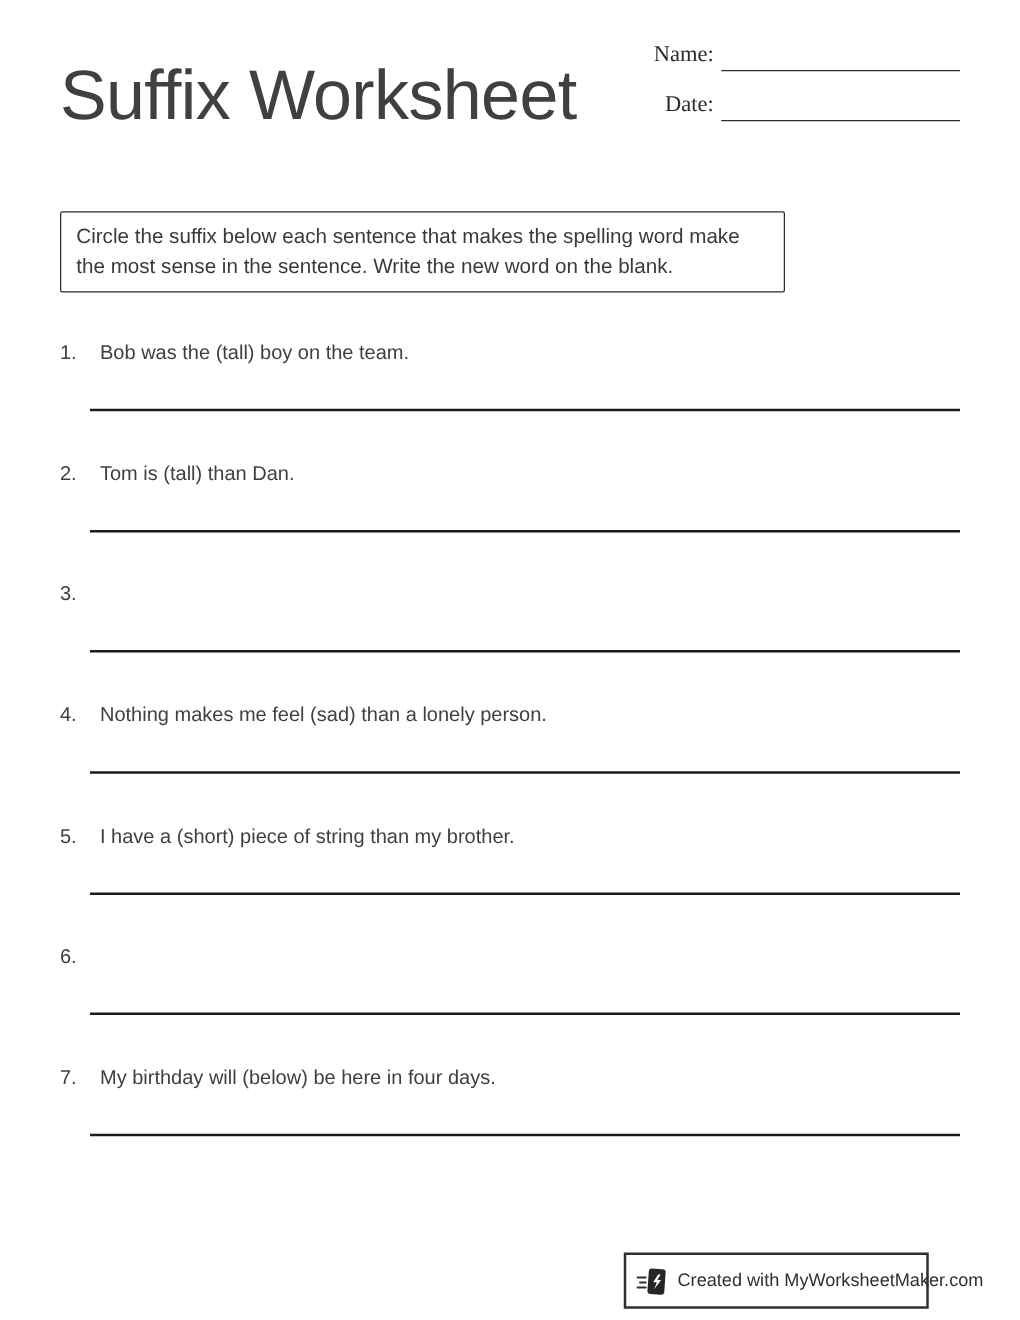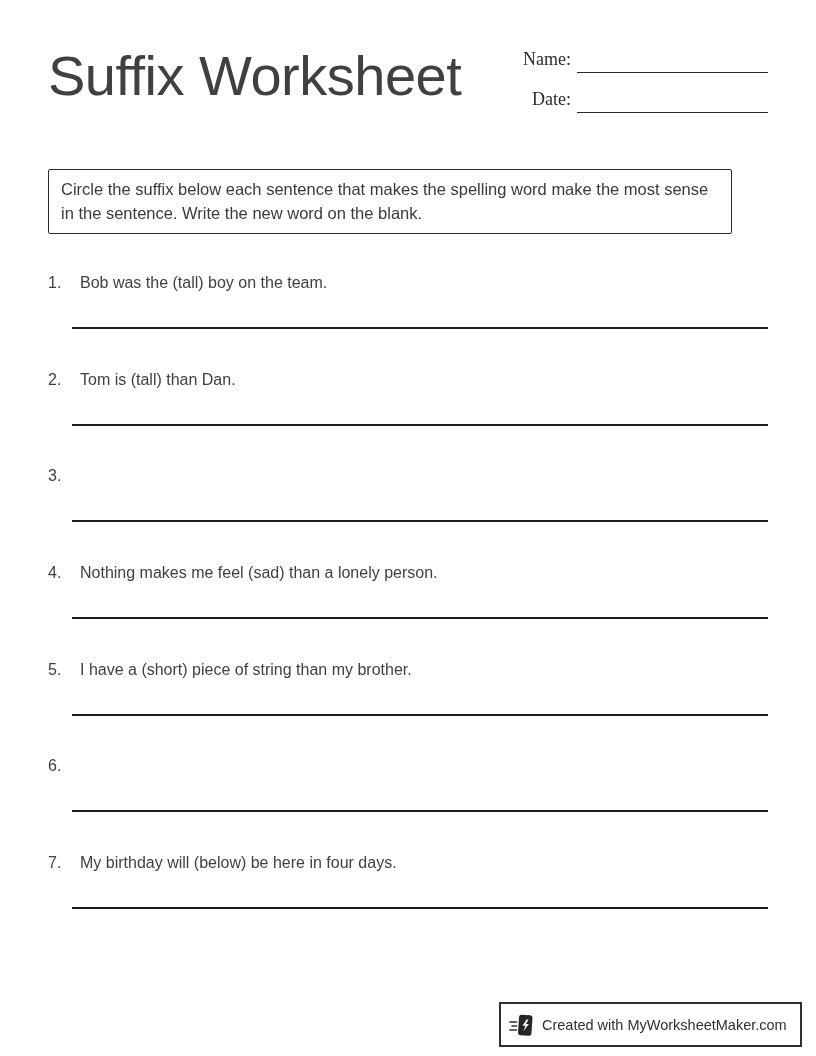--- a/index.html
+++ b/index.html
@@ -23,21 +23,21 @@
     left: 48px;
     top: 42px;
     font-size: 56px;
     line-height: 1.2;
     font-weight: 400;
     color: #404040;
     letter-spacing: -0.5px;
   }
   .name-date {
     position: absolute;
-    top: 48px;
+    top: 32px;
     right: 48px;
     display: grid;
     grid-template-columns: auto 191px;
     column-gap: 6px;
     row-gap: 15px;
     align-items: end;
     font-family: "Liberation Serif", "DejaVu Serif", serif;
     font-size: 18px;
     color: #2b2b2b;
   }
@@ -48,21 +48,21 @@
   .nd-line {
     height: 24px;
     border-bottom: 1.5px solid #2b2b2b;
   }
 
   
   .instructions {
     position: absolute;
     left: 48px;
     top: 169px;
-    width: 684px;
+    width: 580px;
     box-sizing: border-box;
     border: 1.5px solid #2b2b2b;
     border-radius: 2px;
     padding: 7px 12px 8px 12px;
     font-size: 16.5px;
     line-height: 24px;
     color: #3a3a3a;
   }
 
   
@@ -96,21 +96,21 @@
     top: 55px;
     height: 0;
     border-bottom: 2.5px solid #1c1c1c;
   }
 
   
   .footer-badge {
     position: absolute;
     left: 499px;
     top: 1002px;
-    width: 303px;
+    width: 244px;
     height: 45px;
     box-sizing: border-box;
     border: 2px solid #2f2f2f;
     background: #ffffff;
     display: flex;
     align-items: center;
     padding: 0 9px 0 8px;
     gap: 7px;
   }
   .footer-badge .logo {

